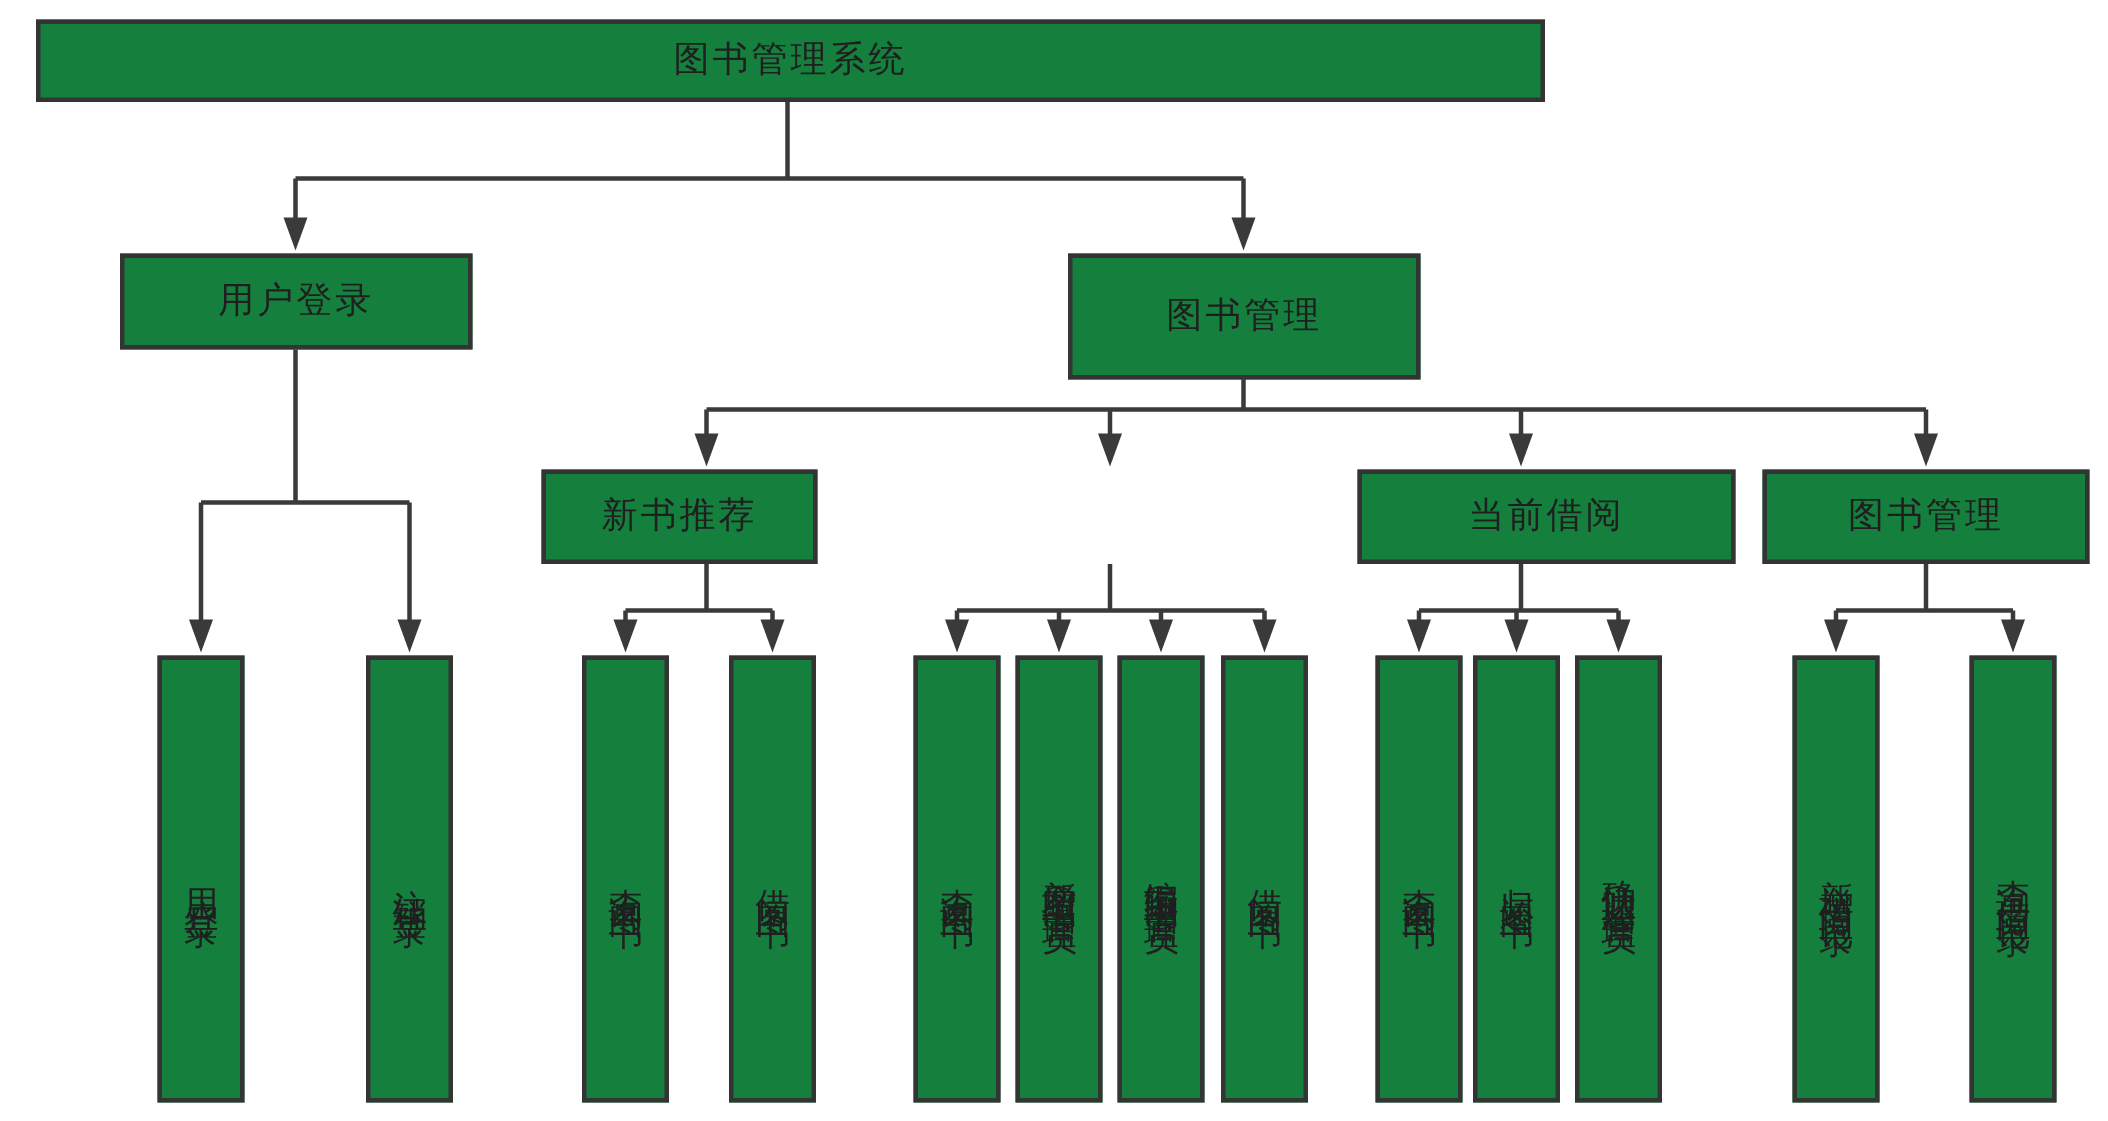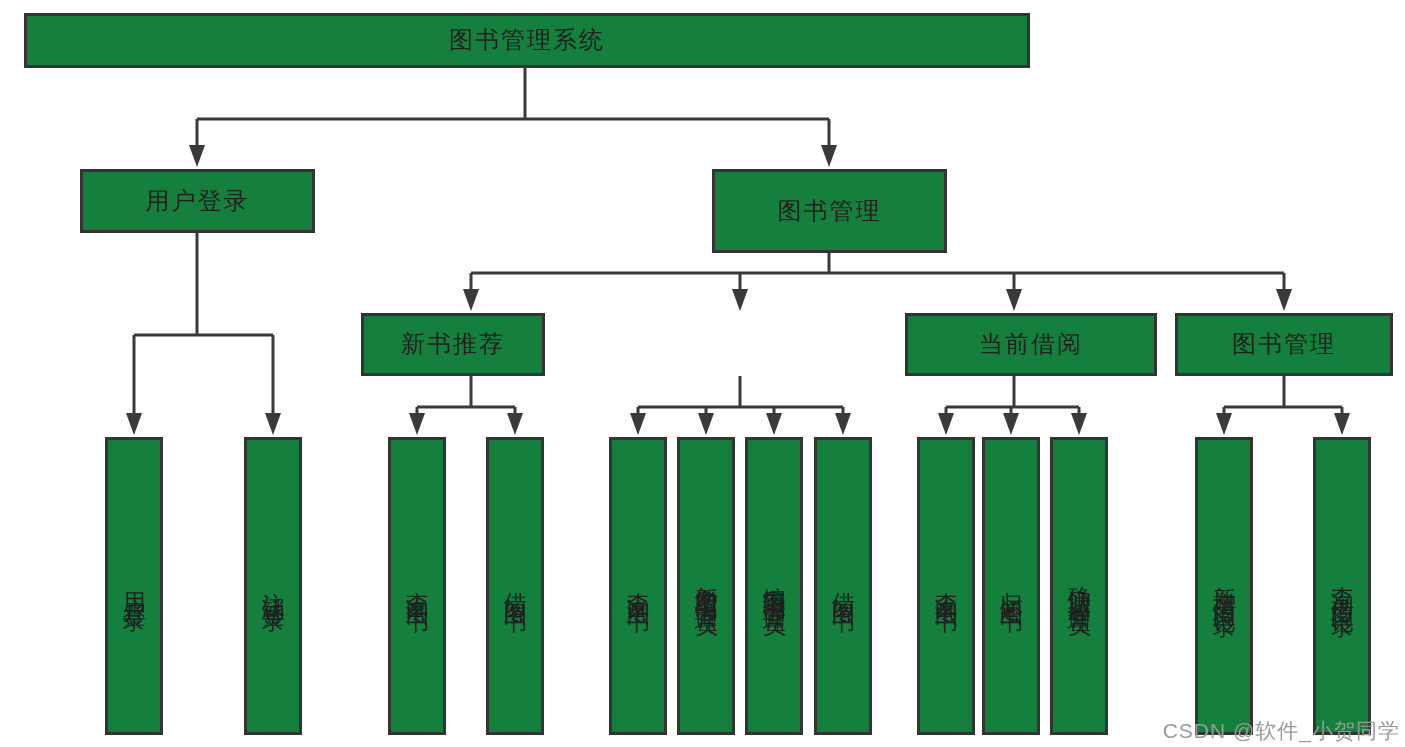--- a/index.html
+++ b/index.html
@@ -130,14 +130,13 @@
   <div class="node vnode long" style="left:745px; top:437px; width:58px; height:298px;">编辑图书（管理员）</div>
   <div class="node vnode" style="left:814px; top:437px; width:58px; height:298px;">借阅图书</div>
 
   <div class="node vnode" style="left:917px; top:437px; width:58px; height:298px;">查询图书</div>
   <div class="node vnode" style="left:982px; top:437px; width:58px; height:298px;">归还图书</div>
   <div class="node vnode long" style="left:1050px; top:437px; width:58px; height:298px;">确认归还（管理员）</div>
 
   <div class="node vnode" style="left:1195px; top:437px; width:58px; height:298px;">新增借阅记录</div>
   <div class="node vnode" style="left:1313px; top:437px; width:58px; height:298px;">查询借阅记录</div>
 
-  <div id="watermark">CSDN @软件_小贺同学</div>
 </div>
 
 </body></html>

